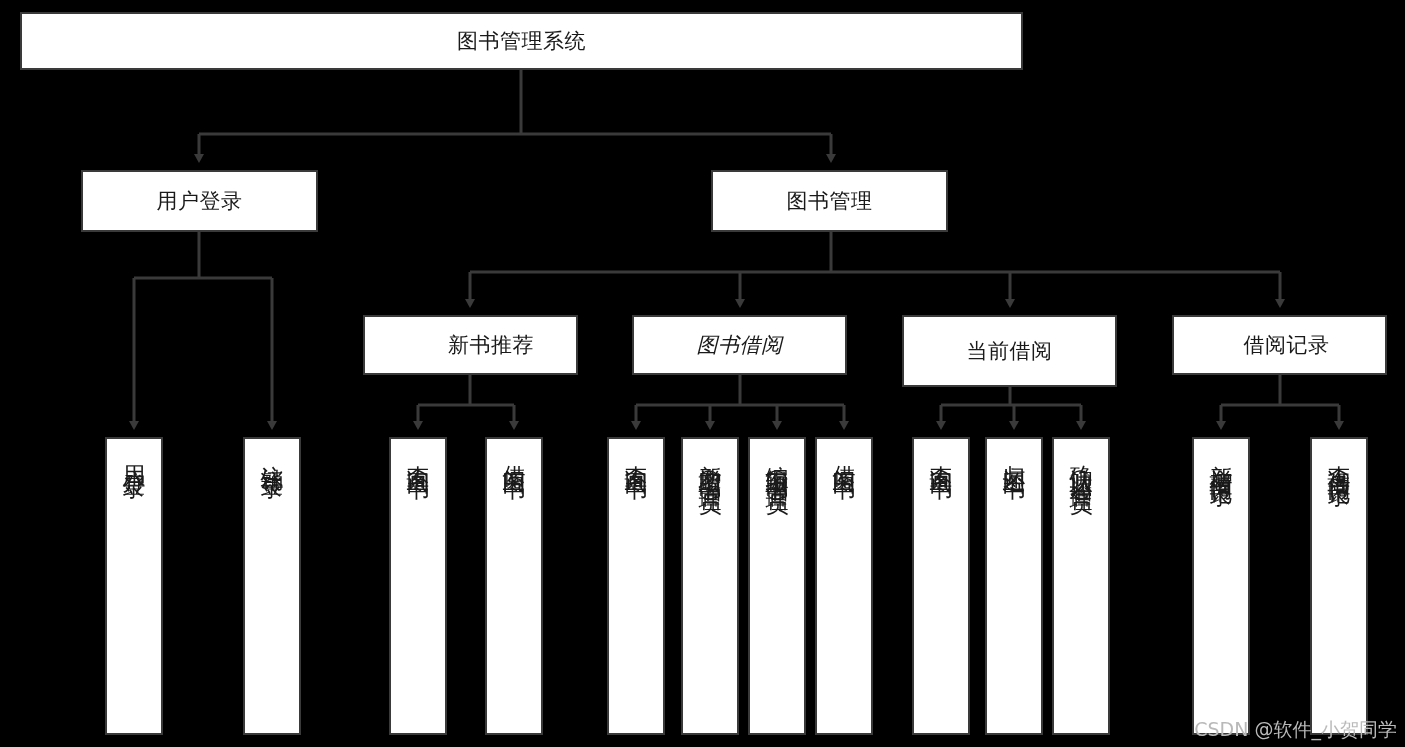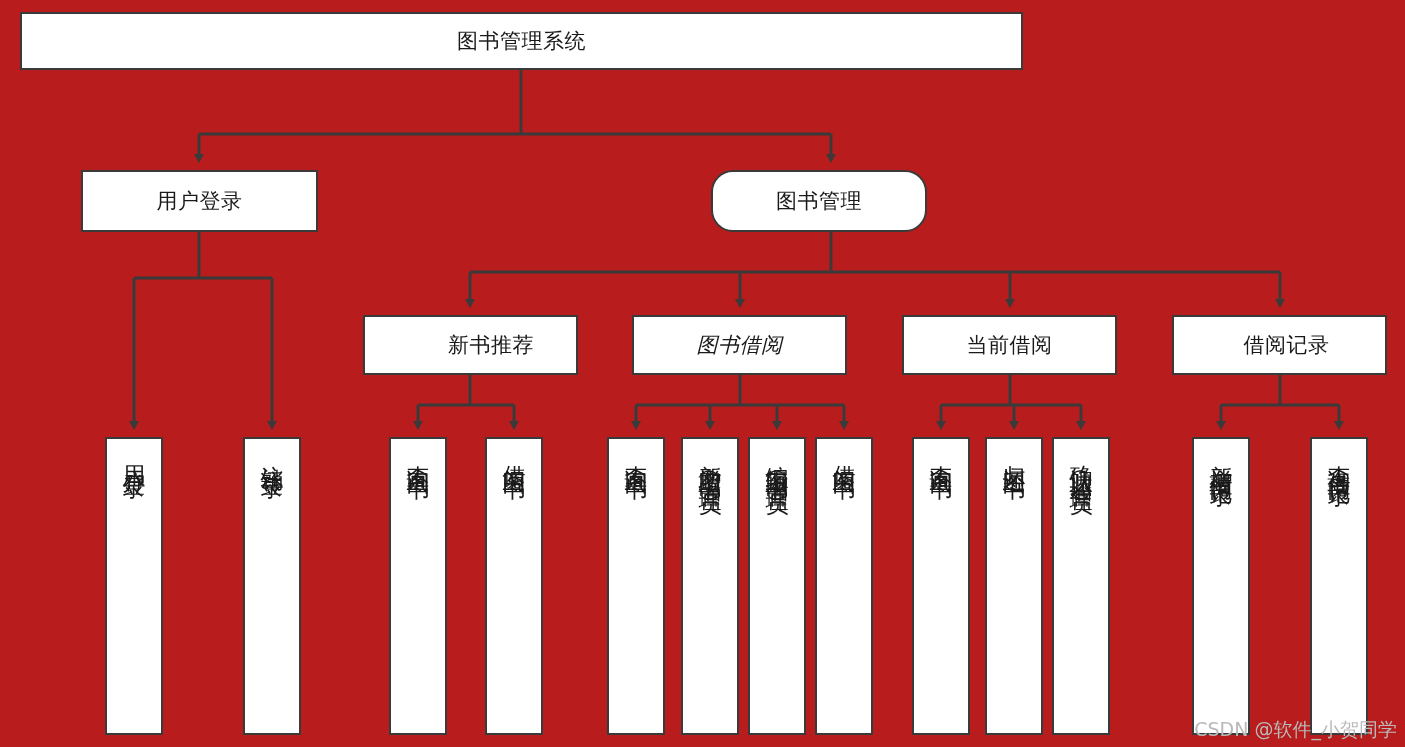--- a/index.html
+++ b/index.html
@@ -7,21 +7,21 @@
     padding: 0;
     background: #ffffff;
   }
   body {
     font-family: "DejaVu Sans", "Liberation Sans", sans-serif;
   }
   #canvas {
     position: relative;
     width: 1405px;
     height: 747px;
-    background: #b91c1c;
+    background: #000000;
     overflow: hidden;
   }
   svg#wires {
     position: absolute;
     left: 0;
     top: 0;
     width: 1405px;
     height: 747px;
     pointer-events: none;
   }
@@ -134,31 +134,31 @@
     </g>
   </svg>
 
   <div class="node horiz" id="root-node" style="left: 20px; top: 12px; width: 1003px; height: 58px;">
     <span class="label">图书管理系统</span>
   </div>
 
   <div class="node horiz" id="l2-0" style="left: 81px; top: 170px; width: 237px; height: 62px;">
     <span class="label">用户登录</span>
   </div>
-  <div class="node horiz" id="l2-1" style="left: 711px; top: 170px; width: 216px; height: 62px; border-radius: 22px;">
+  <div class="node horiz" id="l2-1" style="left: 711px; top: 170px; width: 237px; height: 62px;">
     <span class="label">图书管理</span>
   </div>
 
   <div class="node horiz" id="l3-0" style="left: 363px; top: 315px; width: 215px; height: 60px; padding-left: 41px;">
     <span class="label">新书推荐</span>
   </div>
   <div class="node horiz" id="l3-1" style="left: 632px; top: 315px; width: 215px; height: 60px; font-style: italic;">
     <span class="label">图书借阅</span>
   </div>
-  <div class="node horiz" id="l3-2" style="left: 902px; top: 315px; width: 215px; height: 60px;">
+  <div class="node horiz" id="l3-2" style="left: 902px; top: 315px; width: 215px; height: 72px;">
     <span class="label">当前借阅</span>
   </div>
   <div class="node horiz" id="l3-3" style="left: 1172px; top: 315px; width: 215px; height: 60px; padding-left: 14px;">
     <span class="label">借阅记录</span>
   </div>
 
   <div class="node vert" id="lf-0" style="left: 105px; top: 437px; width: 58px; height: 298px;">
     <span class="label">用户登录</span>
   </div>
   <div class="node vert" id="lf-1" style="left: 243px; top: 437px; width: 58px; height: 298px;">

